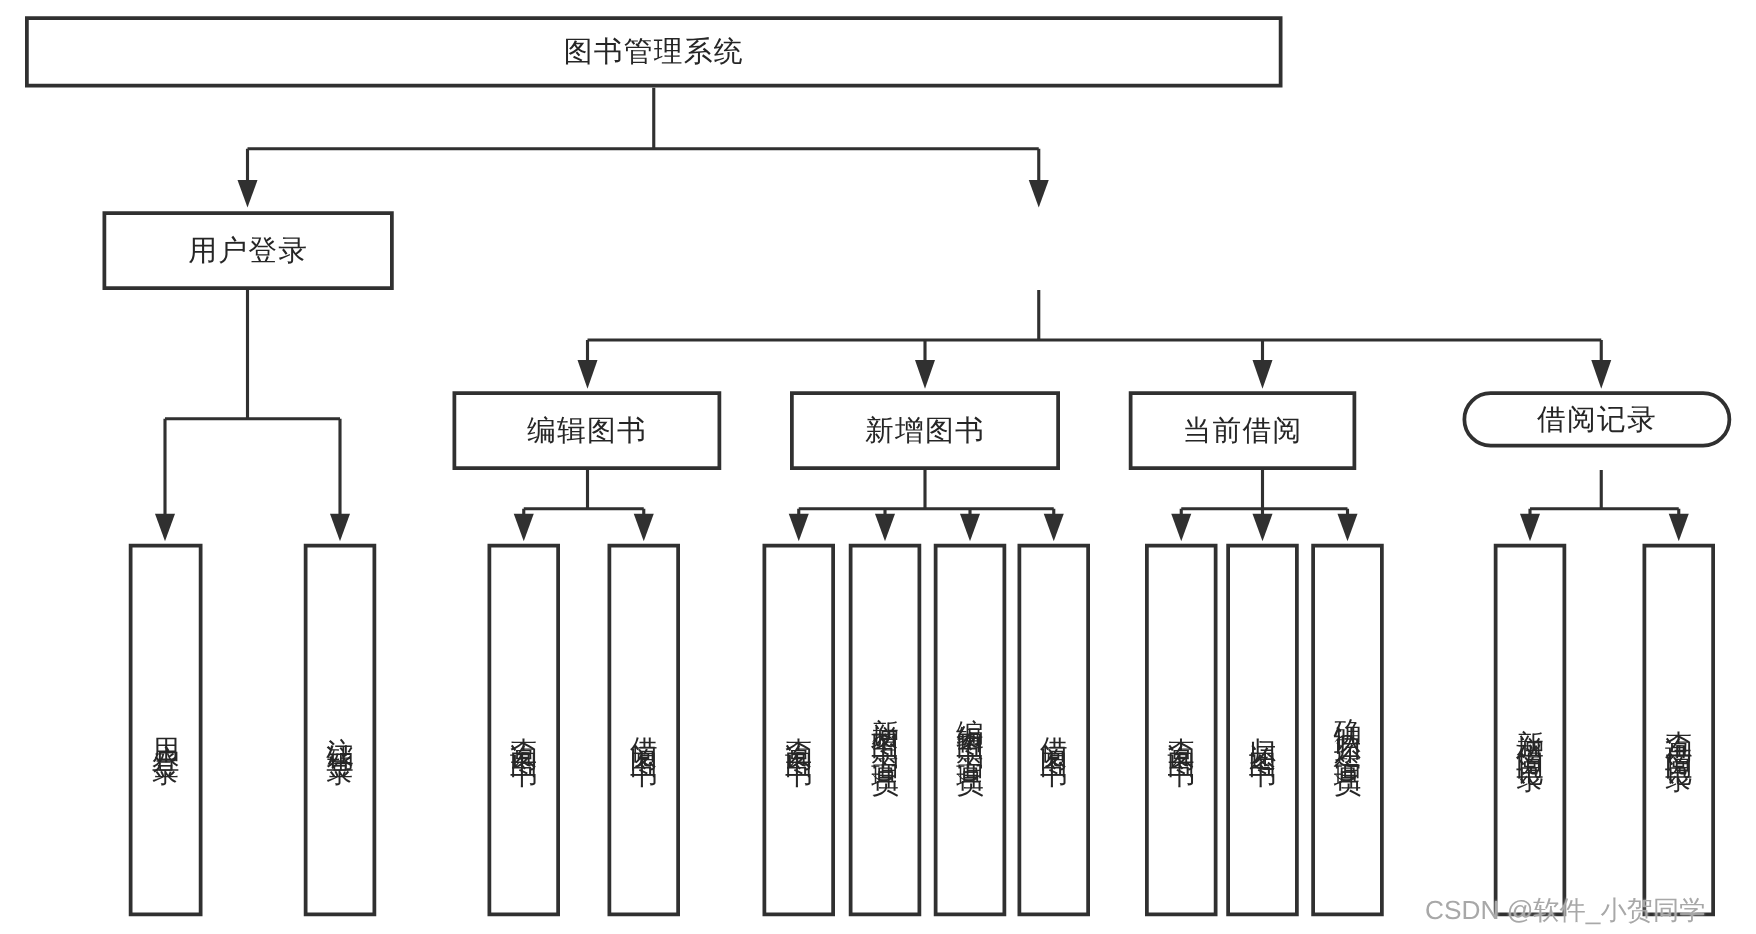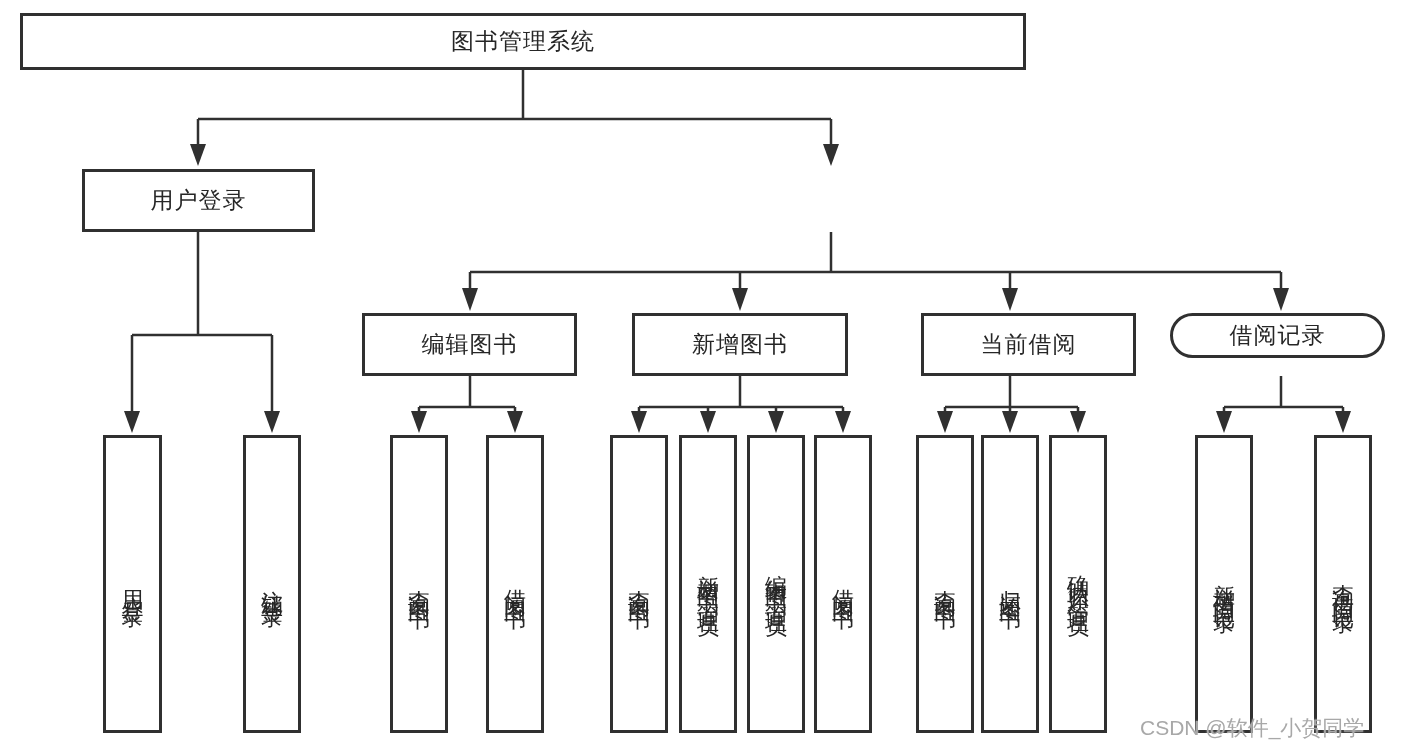--- a/index.html
+++ b/index.html
@@ -90,21 +90,21 @@
   <div class="box hbox" style="left:82px; top:169px; width:233px; height:63px;">
     <span>用户登录</span>
   </div>
 
   <div class="box hbox" style="left:362px; top:313px; width:215px; height:63px;">
     <span>编辑图书</span>
   </div>
   <div class="box hbox" style="left:632px; top:313px; width:216px; height:63px;">
     <span>新增图书</span>
   </div>
-  <div class="box hbox" style="left:903px; top:313px; width:215px; height:63px;margin-left:18px;">
+  <div class="box hbox" style="left:903px; top:313px; width:182px; height:63px;">
     <span>当前借阅</span>
   </div>
   <div class="box hbox" style="left:1170px; top:313px; width:215px; height:45px;border-radius:24px;">
     <span>借阅记录</span>
   </div>
 
   <div class="box vbox" style="left:103px; top:435px; width:59px; height:298px;">
     <span class="vtext">用户登录</span>
   </div>
   <div class="box vbox" style="left:243px; top:435px; width:58px; height:298px;">

